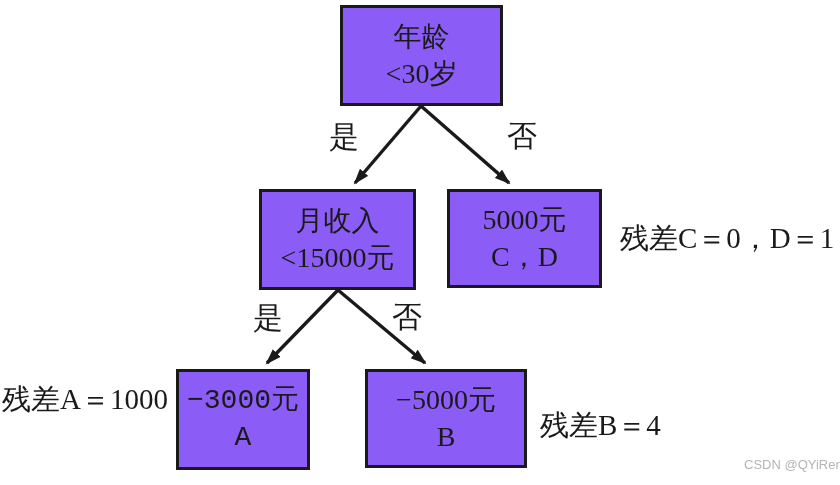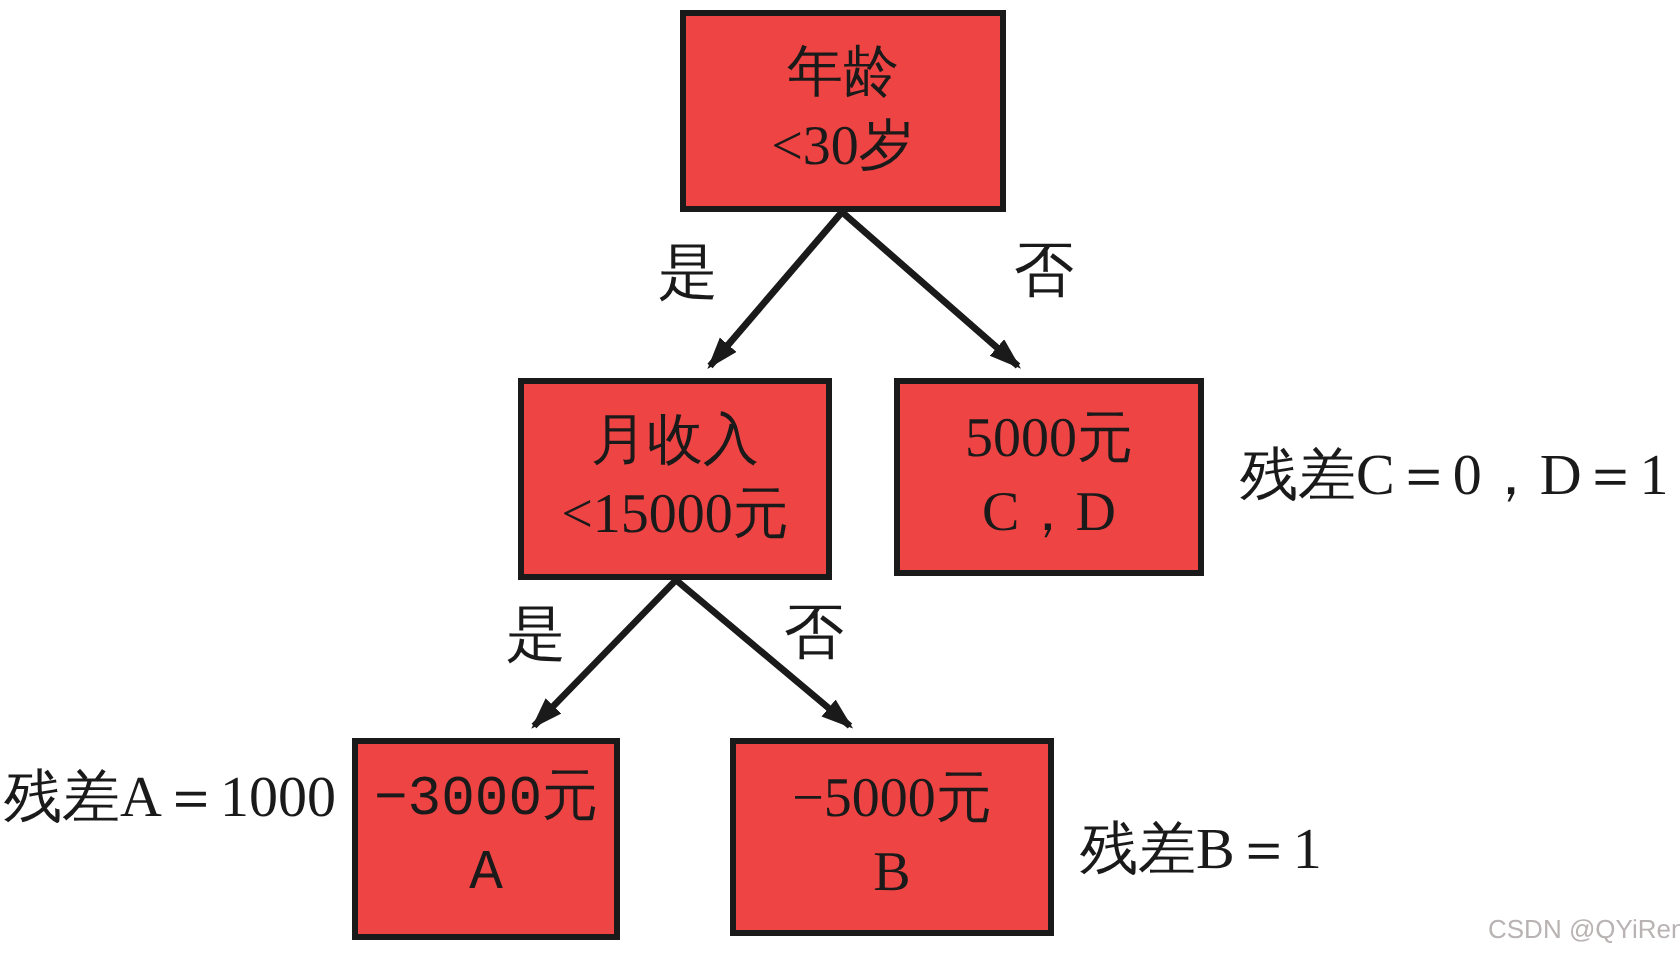--- a/index.html
+++ b/index.html
@@ -20,21 +20,21 @@
     position: absolute;
     left: 0;
     top: 0;
     width: 840px;
     height: 485px;
   }
   .node {
     position: absolute;
     box-sizing: border-box;
     border: 3px solid #1a1a1a;
-    background: #ef4444;
+    background: #8b5cf6;
     display: flex;
     align-items: center;
     justify-content: center;
     text-align: center;
     white-space: pre-line;
     font-size: 28px;
     line-height: 1.3;
   }
   .node-root   { left: 340px; top: 5px;   width: 163px; height: 101px; }
   .node-income { left: 259px; top: 189px; width: 157px; height: 101px; }
@@ -107,17 +107,17 @@
   <div class="edge-label lbl-root-no">否</div>
 
   <div class="edge-label lbl-income-yes">是</div>
 
   <div class="edge-label lbl-income-no">否</div>
 
   <div class="annotation ann-cd">残差C＝0，D＝1</div>
 
   <div class="annotation ann-a">残差A＝1000</div>
 
-  <div class="annotation ann-b">残差B＝1</div>
+  <div class="annotation ann-b">残差B＝4</div>
 
   <div class="watermark">CSDN @QYiRen</div>
 
 </div>
 
 </body></html>

